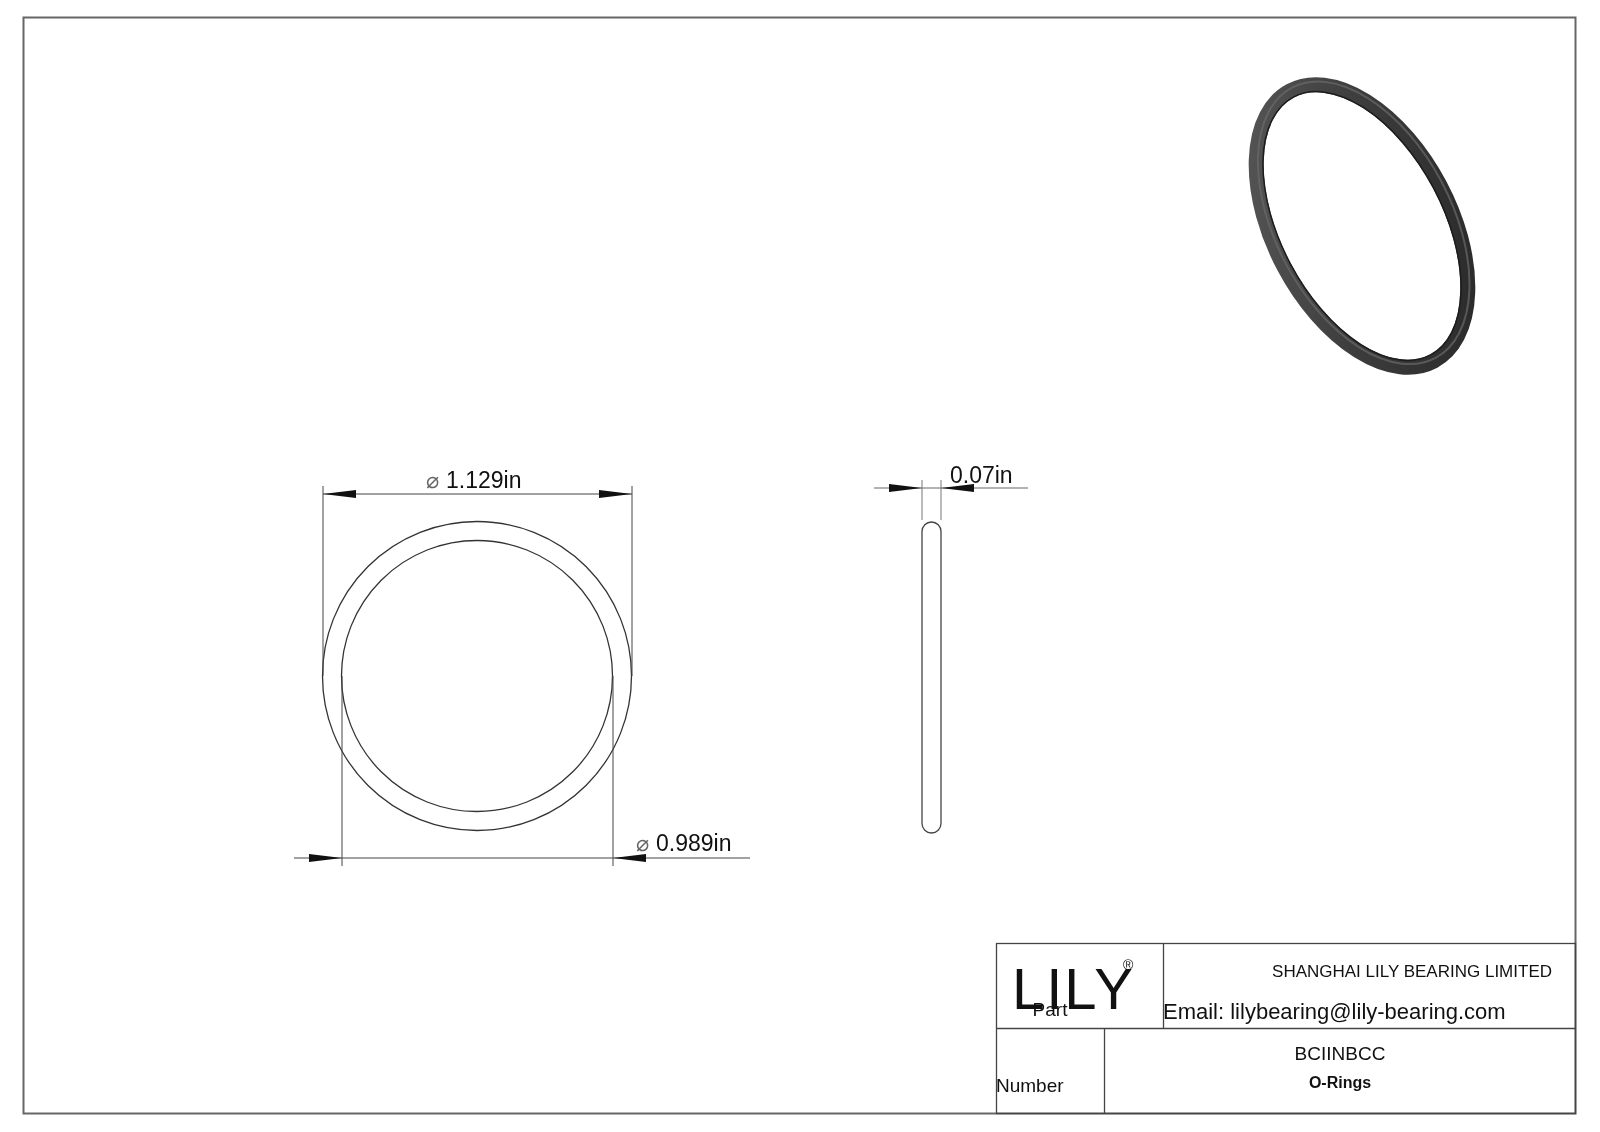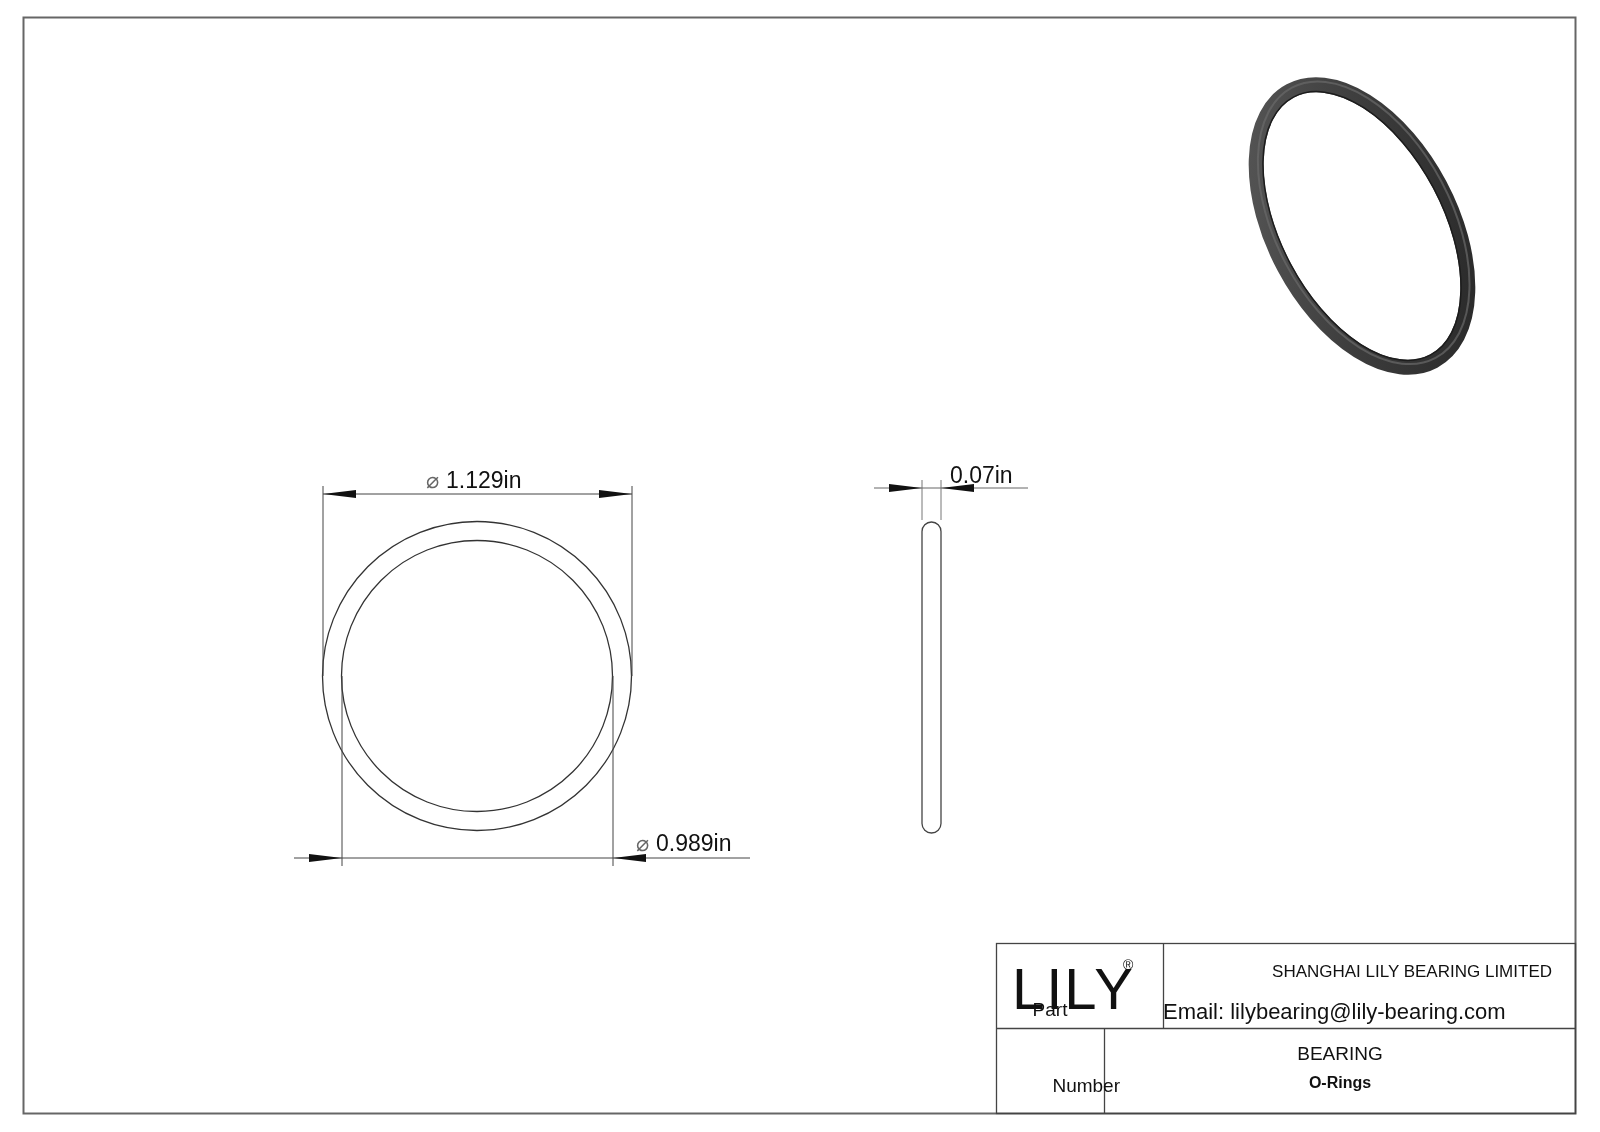--- a/index.html
+++ b/index.html
@@ -72,17 +72,17 @@
 </svg>
 
 
 <div class="tb-text logo" style="left:1012px; top:955px;">LILY</div>
 <div class="tb-text reg" style="left:1123px; top:957px;">®</div>
 
 <div class="tb-text" style="left:1163px; width:370px; top:962px; font-size:17px; text-align:right;padding-left:19px;">SHANGHAI LILY BEARING LIMITED</div>
 <div class="tb-text" style="left:1163px; width:370px; top:989px; font-size:22px; margin-top:10px;">Email: lilybearing@lily-bearing.com</div>
 
 <div class="tb-text" style="left:996px; width:108px; top:999px; font-size:19px; text-align:center;">Part</div>
-<div class="tb-text" style="left:996px; width:108px; top:1075px; font-size:19px; text-align:right;padding-left:16px;">Number</div>
+<div class="tb-text" style="left:996px; width:108px; top:1075px; font-size:19px; text-align:left;">Number</div>
 
-<div class="tb-text" style="left:1104px; width:472px; top:1043px; font-size:19px; text-align:center;">BEARING</div>
+<div class="tb-text" style="left:1104px; width:472px; top:1043px; font-size:19px; text-align:center;">BCIINBCC</div>
 <div class="tb-text" style="left:1104px; width:472px; top:1074px; font-size:16px; text-align:center;font-weight:bold;">O-Rings</div>
 </div>
 
 </body></html>

